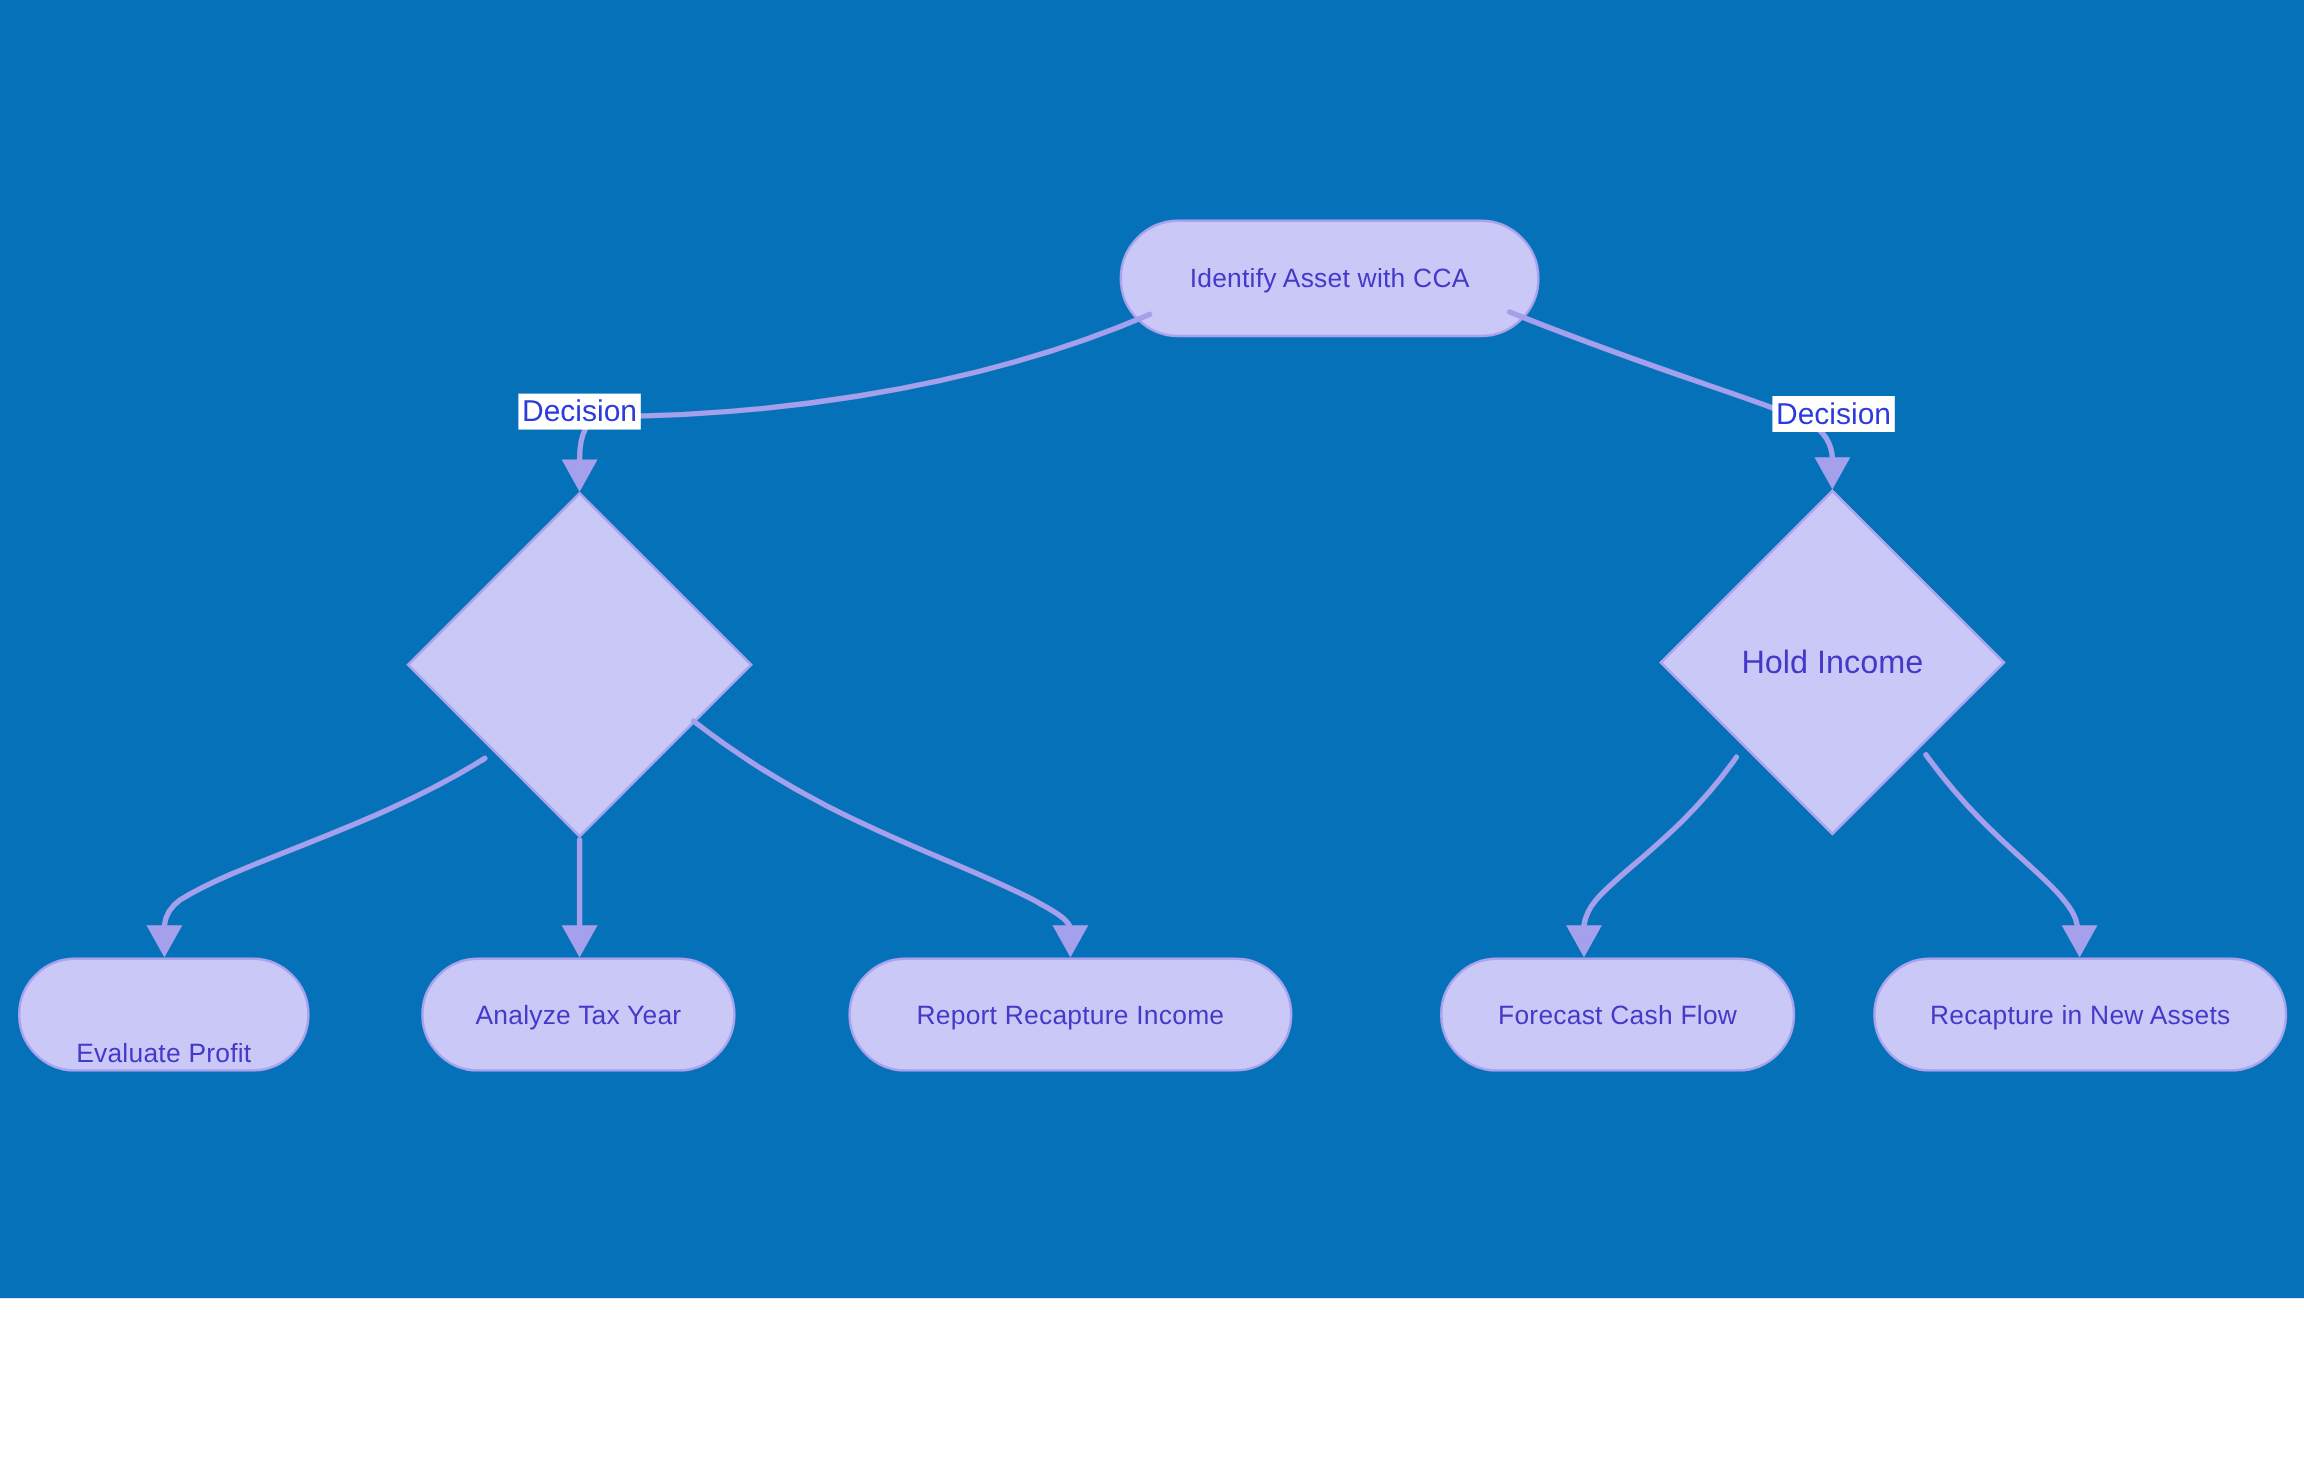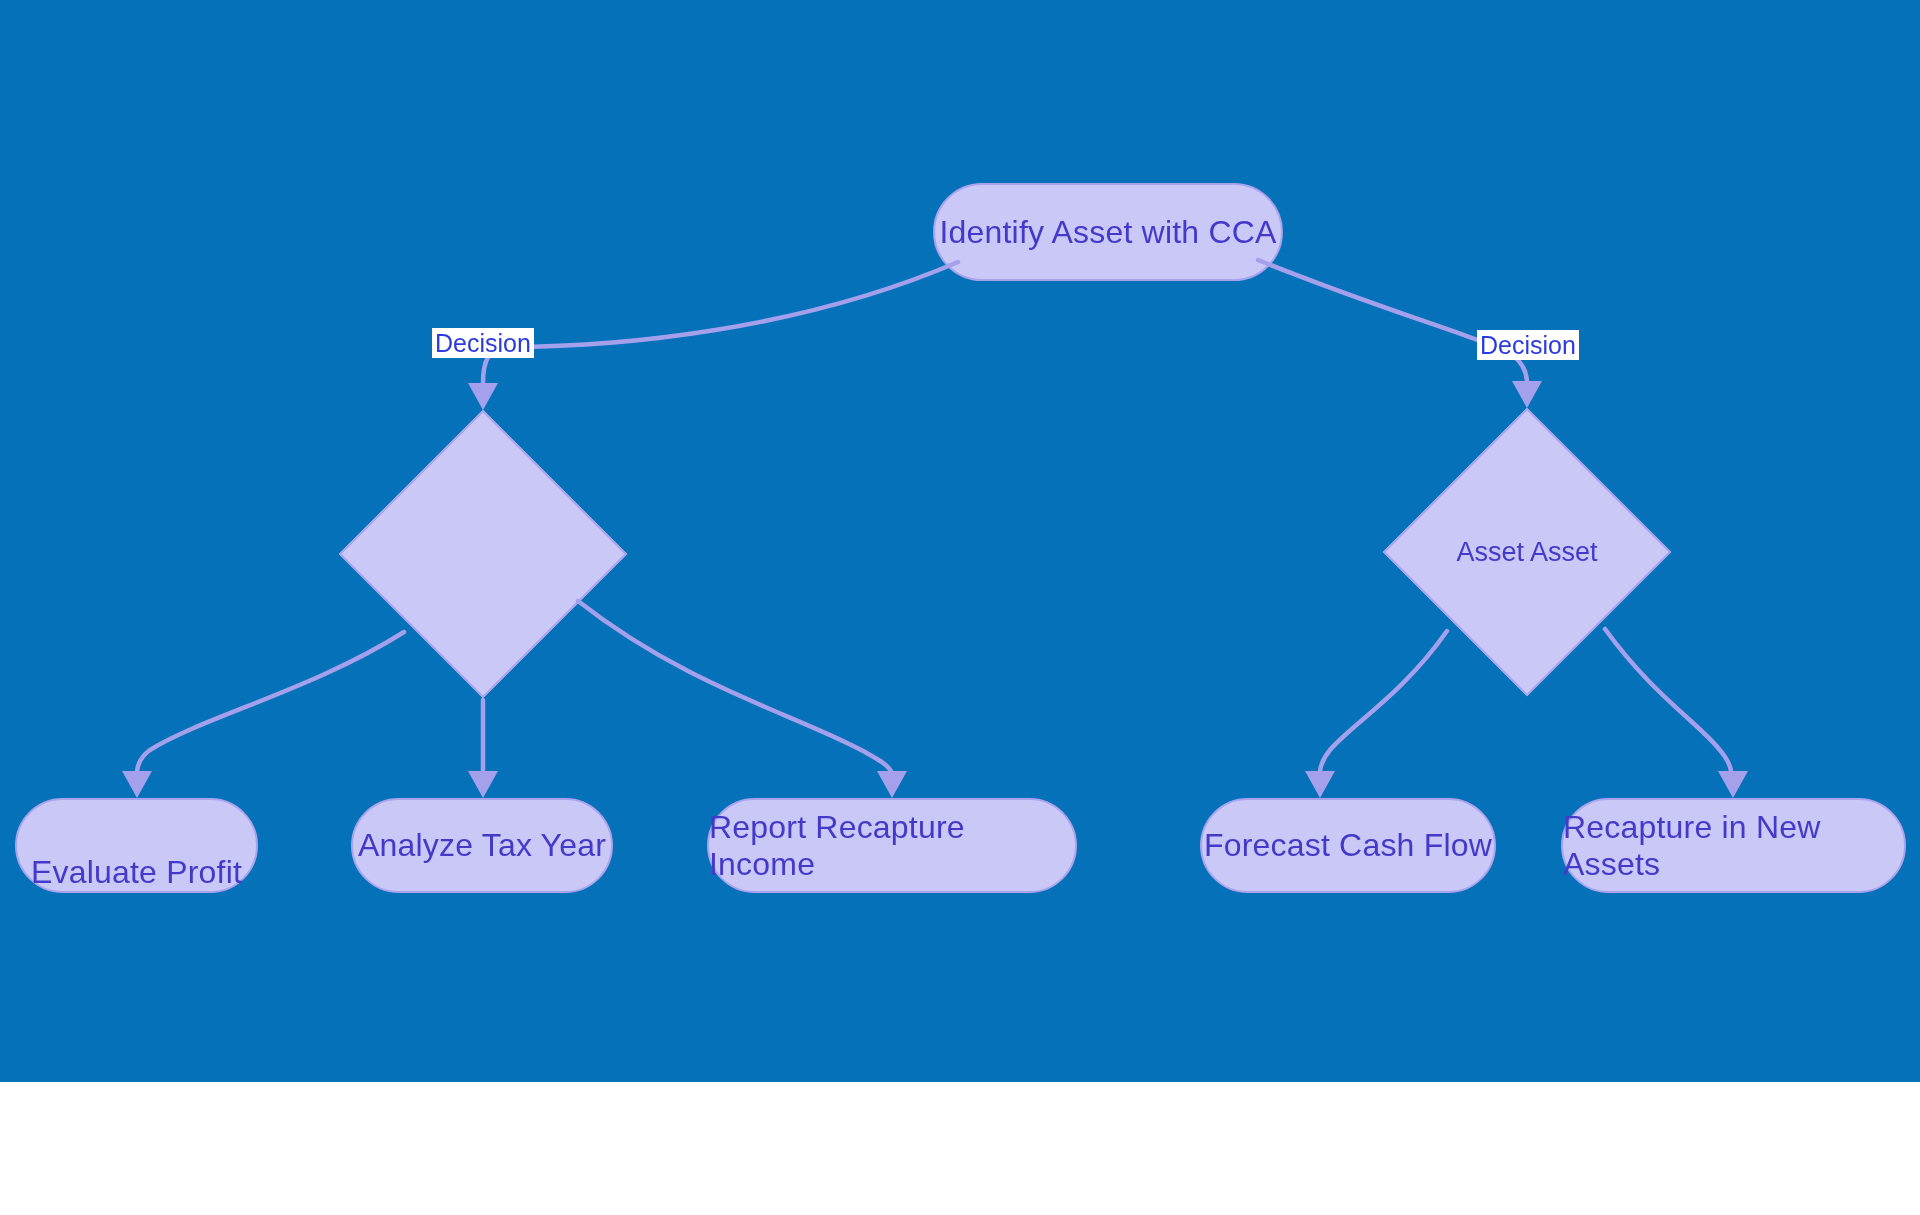--- a/index.html
+++ b/index.html
@@ -19,21 +19,21 @@
   body{font-family:"Liberation Sans",sans-serif;}
   .stage{position:relative;width:1920px;height:1215px;background:var(--footer-bg);}
   .canvas{position:absolute;left:0;top:0;width:1920px;height:1082px;background:var(--background);overflow:hidden;}
   .edges{position:absolute;left:0;top:0;width:1920px;height:1215px;z-index:2;pointer-events:none;}
   .edge{fill:none;stroke:var(--edge-color);stroke-width:4.5;stroke-linecap:round;}
   .arrowhead{fill:var(--edge-color);stroke:none;}
   .node-layer{position:absolute;left:0;top:0;width:1920px;height:1215px;z-index:1;}
   .label-layer{position:absolute;left:0;top:0;width:1854px;height:1215px;z-index:3;padding-left:48px;}
   .pill{position:absolute;background:var(--node-fill);border:2.5px solid var(--node-border);
         border-radius:60px;display:flex;align-items:center;justify-content:center;
-        color:var(--node-text);font-size:32px;letter-spacing:.2px;}
+        color:var(--node-text);font-size:22px;letter-spacing:.2px;}
   .diamond{position:absolute;width:204px;height:204px;background:var(--node-fill);
         border:2.5px solid var(--node-border);transform:rotate(45deg);}
   .diamond-label{position:absolute;display:flex;align-items:center;justify-content:center;
         color:var(--node-text);font-size:27px;}
   .edge-label{position:absolute;background:var(--edge-label-bg);color:var(--edge-label-text);
         font-size:25px;line-height:30px;padding:0 3px;white-space:nowrap;}
   .footer{position:absolute;left:0;top:1082px;width:1920px;height:133px;background:var(--footer-bg);z-index:4;}
 </style>
 </head>
 <body>
@@ -43,21 +43,21 @@
 
   <div class="node-layer">
     <div class="pill" style="left:933px;top:183px;width:350px;height:98px;">
       <span>Identify Asset with CCA</span>
     </div>
 
     <div class="diamond" style="left:381px;top:452px;"></div>
 
     <div class="diamond" style="left:1425px;top:450px;"></div>
     <div class="diamond-label" style="left:1383px;top:408px;width:288px;height:288px;">
-      <span>Asset Asset</span>
+      <span>Hold Income</span>
     </div>
 
     <div class="pill" style="left:15px;top:798px;width:243px;height:95px;align-items:flex-end;">
       <span>Evaluate Profit</span>
     </div>
     <div class="pill" style="left:351px;top:798px;width:262px;height:95px;text-align:right;">
       <span>Analyze Tax Year</span>
     </div>
     <div class="pill" style="left:707px;top:798px;width:370px;height:95px;justify-content:center;">
       <span>Report Recapture Income</span>

